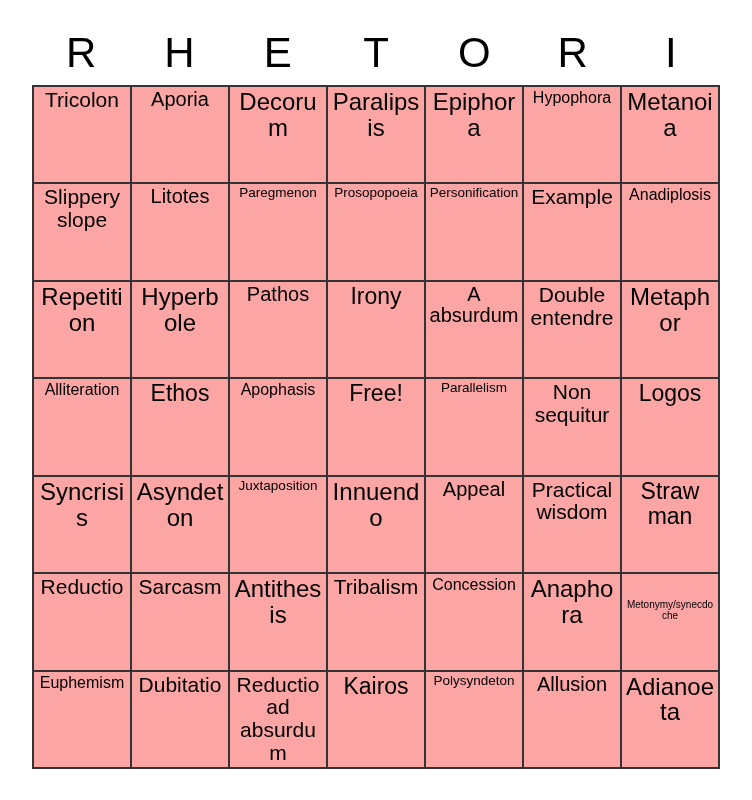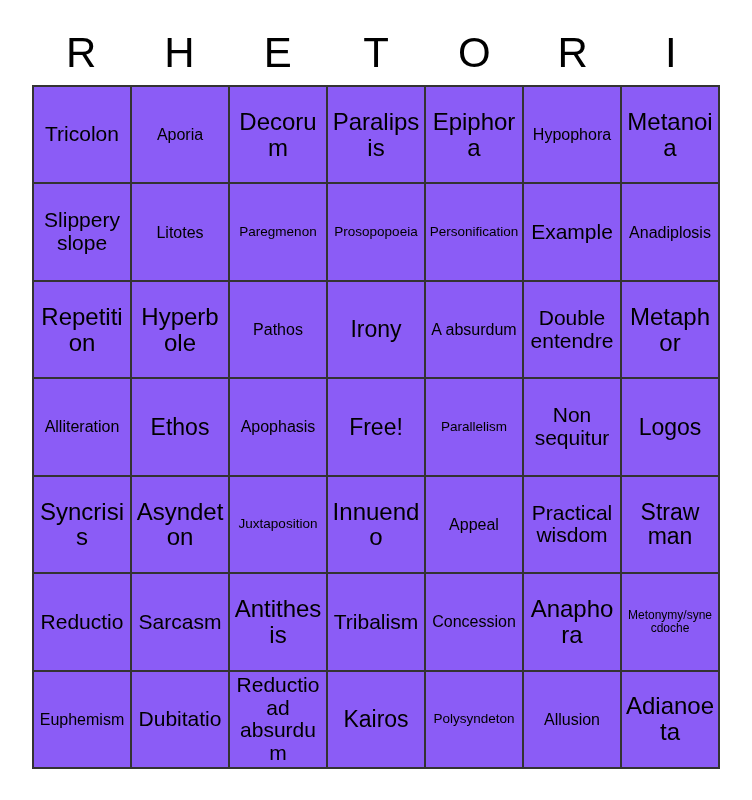--- a/index.html
+++ b/index.html
@@ -56,44 +56,43 @@
     border-top: 2px solid #333333;
     border-left: 2px solid #333333;
     box-sizing: border-box;
     background: #ffffff;
   }
   .bingo-cell {
     border-right: 2px solid #333333;
     border-bottom: 2px solid #333333;
     box-sizing: border-box;
     display: flex;
-    align-items: center;
     justify-content: center;
     text-align: center;
     padding: 2px 3px;
     overflow: hidden;
-    background: #8b5cf6;
+    background: #fca5a5;
   }
   .cell-text {
     display: block;
     width: 100%;
     line-height: 1.08;
     color: #000000;
     word-break: break-word;
     hyphens: none;
   }
 
   
   .fs-xxl .cell-text { font-size: 23px; }
-  .fs-xl  .cell-text { font-size: 16px; }
+  .fs-xl  .cell-text { font-size: 20px; }
   .fs-lg  .cell-text { font-size: 21px; }
   .fs-md  .cell-text { font-size: 24px; }
   .fs-sm  .cell-text { font-size: 16px; }
   .fs-xs  .cell-text { font-size: 13.5px; }
-  .fs-xxs .cell-text { font-size: 12px; }
+  .fs-xxs .cell-text { font-size: 10px; margin-top: 24px; }
 </style>
 </head>
 <body>
 
 <div id="card-root">
 
   <div id="bingo-header">
       <div class="header-letter">R</div>
       <div class="header-letter">H</div>
       <div class="header-letter">E</div>

